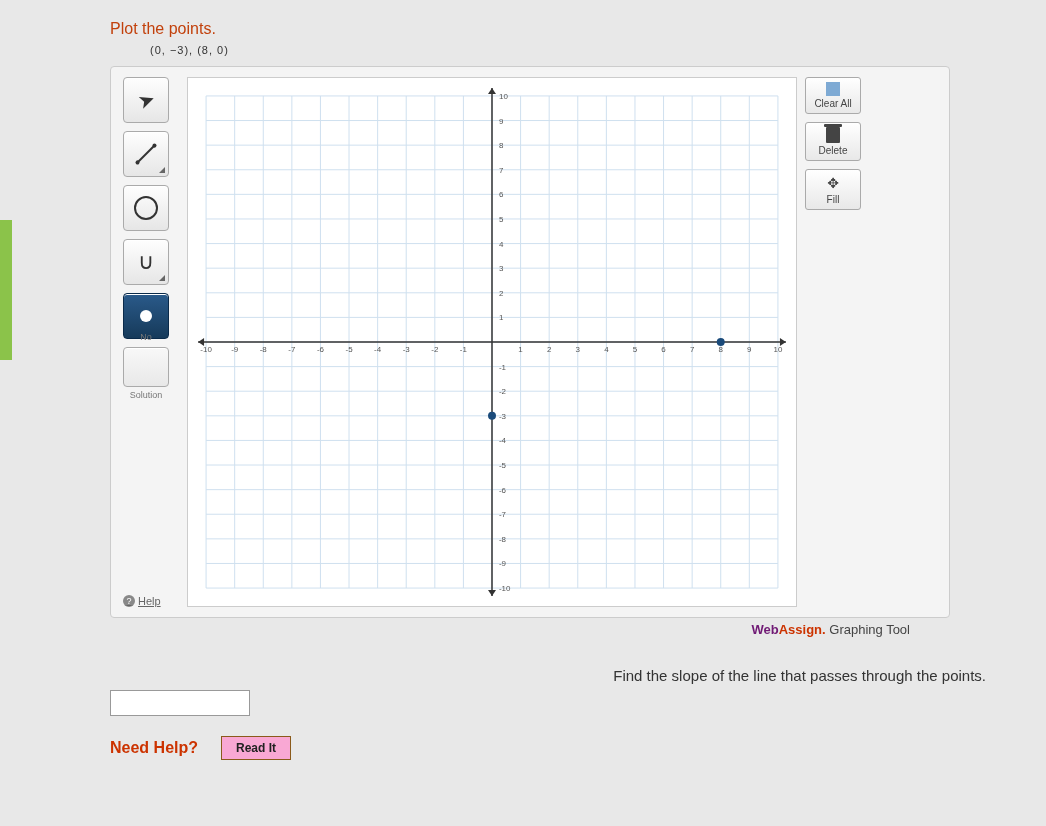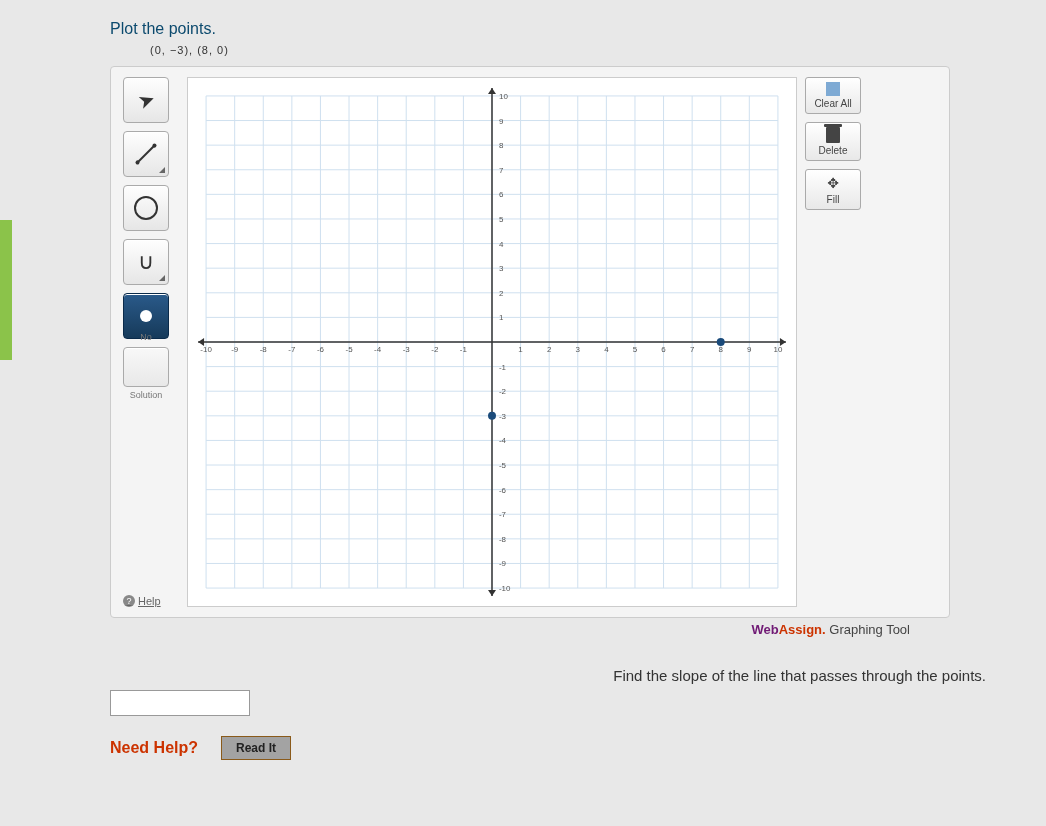--- a/index.html
+++ b/index.html
@@ -12,21 +12,21 @@
   }
   .green-bar {
     position: absolute;
     left: 0;
     top: 220px;
     width: 12px;
     height: 140px;
     background: #8bc34a;
   }
   .content { margin-left: 50px; max-width: 920px; }
-  .instruction { font-size: 16px; color: #0c4a6e; margin-bottom: 6px; }
+  .instruction { font-size: 16px; color: #c2410c; margin-bottom: 6px; }
   .points {
     font-size: 11px;
     margin-left: 40px;
     margin-bottom: 10px;
     letter-spacing: 1px;
   }
   .graph-panel {
     background: #f4f4f4;
     border: 1px solid #ccc;
     border-radius: 4px;
@@ -186,21 +186,21 @@
   .need-help {
     margin-top: 20px;
     font-size: 16px;
     color: #cc3300;
     font-weight: bold;
     display: flex;
     align-items: center;
     gap: 23px;
   }
   .read-it {
-    background: #a3a3a3;
+    background: #f9a8d4;
     border: 1px solid #8a5a1a;
     color: #222;
     font-size: 12px;
     font-weight: bold;
     padding: 4px 14px;
     cursor: pointer;
   }
 </style>
 </head>
 <body>

